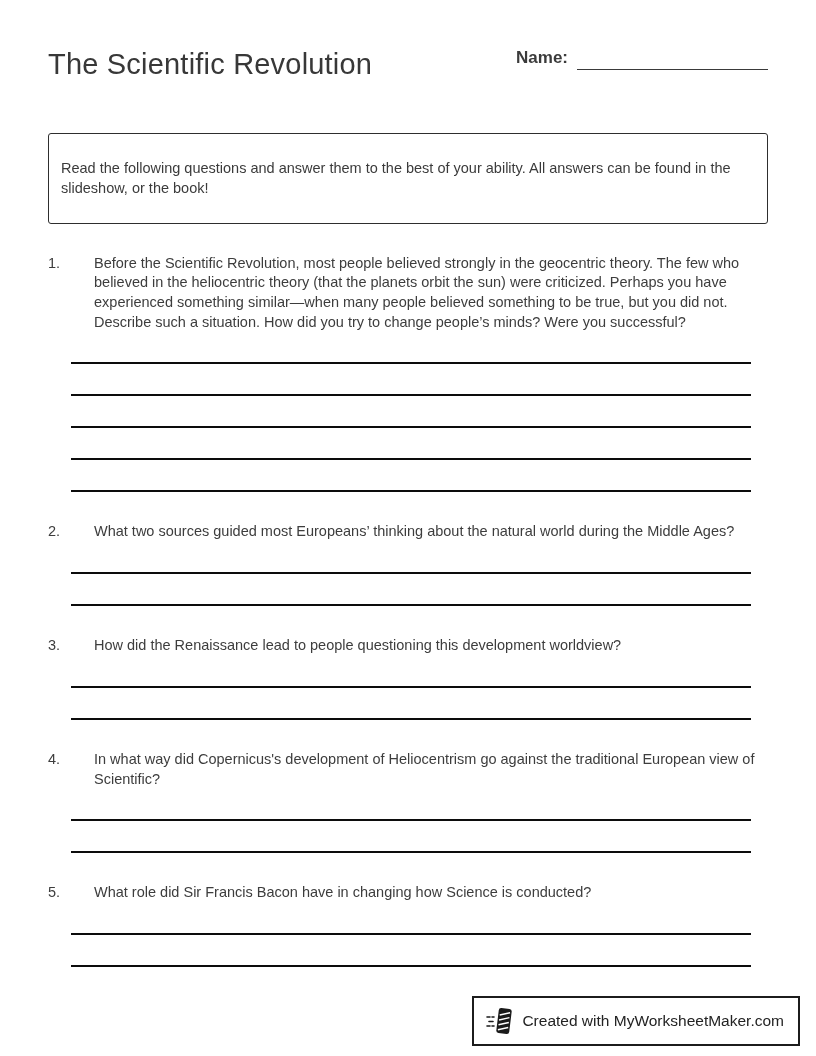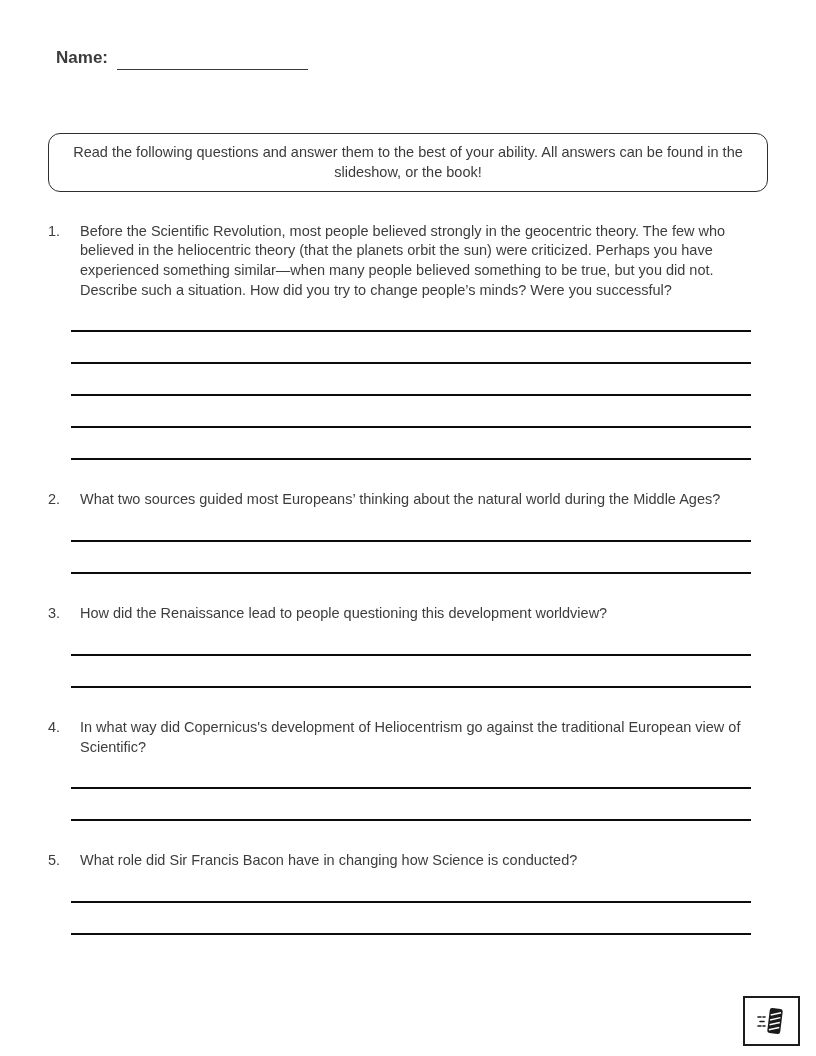--- a/index.html
+++ b/index.html
@@ -38,40 +38,39 @@
   .who-label { font-size: 17px; color: #3b3b3b; padding-bottom: 2px; }
   .who-line {
     width: 191px;
     height: 20px;
     border-bottom: 1.5px solid #3a3a3a;
   }
   
   .instructions {
     margin: 47px 48px 0 48px;
     border: 1.5px solid #2e2e2e;
-    border-radius: 12px;
-    padding: 8px 12px;
+    border-radius: 3px;
+    padding: 24px 12px;
     font-size: 14.5px;
     line-height: 1.4;
     color: #3b3b3b;
-    text-align: center;
   }
   
   .questions { margin: 0 48px; }
   .question-block { margin-top: 30px; }
   .q-row { display: flex; }
   .q-num {
     flex: 0 0 20px;
     font-size: 14.5px;
     line-height: 1.36;
     color: #3d3d3d;
   }
   .q-text {
     flex: 1;
-    margin-left: 12px;
+    margin-left: 26px;
     max-width: 684px;
     font-size: 14.5px;
     line-height: 1.36;
     color: #3d3d3d;
   }
   .answer-lines { margin-left: 23px; margin-right: 17px; }
   .answer-line {
     height: 0;
     margin-top: 30px;
     border-top: 2px solid #0c0c0c;
@@ -91,20 +90,21 @@
     color: #232323;
   }
   .logo-icon { display: inline-flex; }
 </style>
 </head>
 <body>
 
 <div class="page">
 
   <div class="header">
+    <div class="title">The Scientific Revolution</div>
     <div class="who-block">
       <div class="who-row">
         <span class="who-label">Name:</span>
         <span class="who-line"></span>
       </div>
     </div>
   </div>
 
   <div class="instructions">
     <span>Read the following questions and answer them to the best of your ability. All answers can be found in the slideshow, or the book!</span>
@@ -184,15 +184,16 @@
           <rect x="11.5" y="2.5" width="13" height="25" rx="2.5" fill="#1a1a1a"></rect>
           <g stroke="#ffffff" stroke-width="1.5">
             <line x1="13" y1="9.5" x2="23" y2="6"></line>
             <line x1="13" y1="14.5" x2="23" y2="11"></line>
             <line x1="13" y1="19.5" x2="23" y2="16"></line>
             <line x1="13" y1="24.5" x2="23" y2="21"></line>
           </g>
         </g>
       </svg>
     </span>
+    <span>Created with MyWorksheetMaker.com</span>
   </div>
 
 </div>
 
 </body></html>

